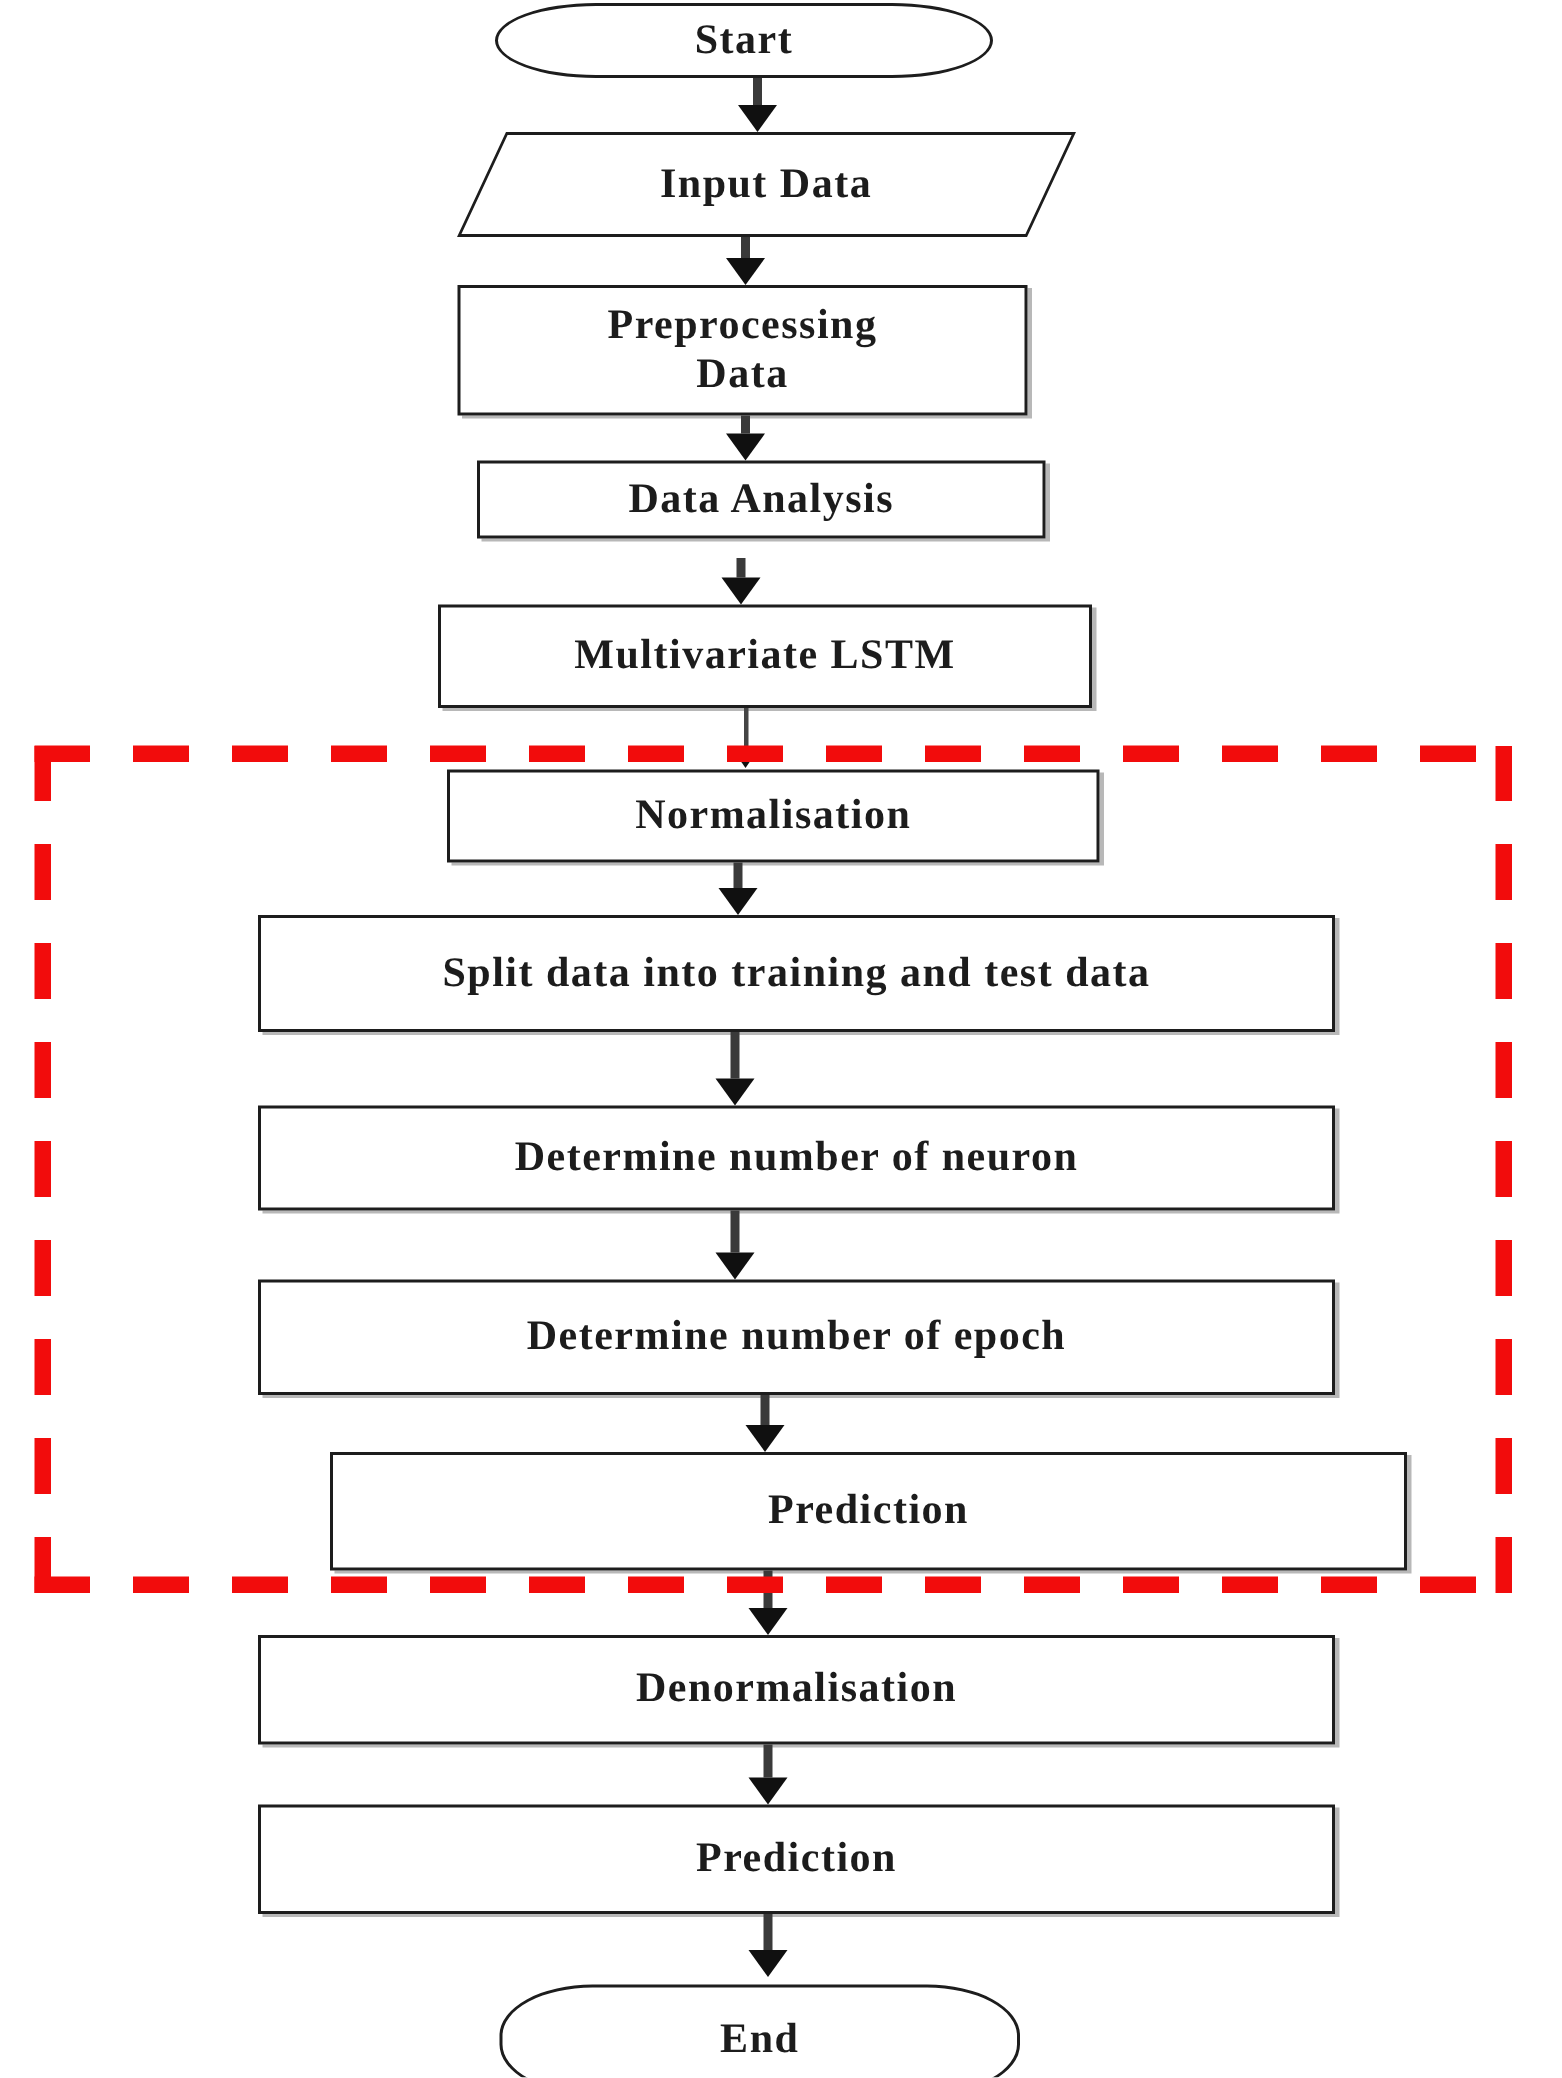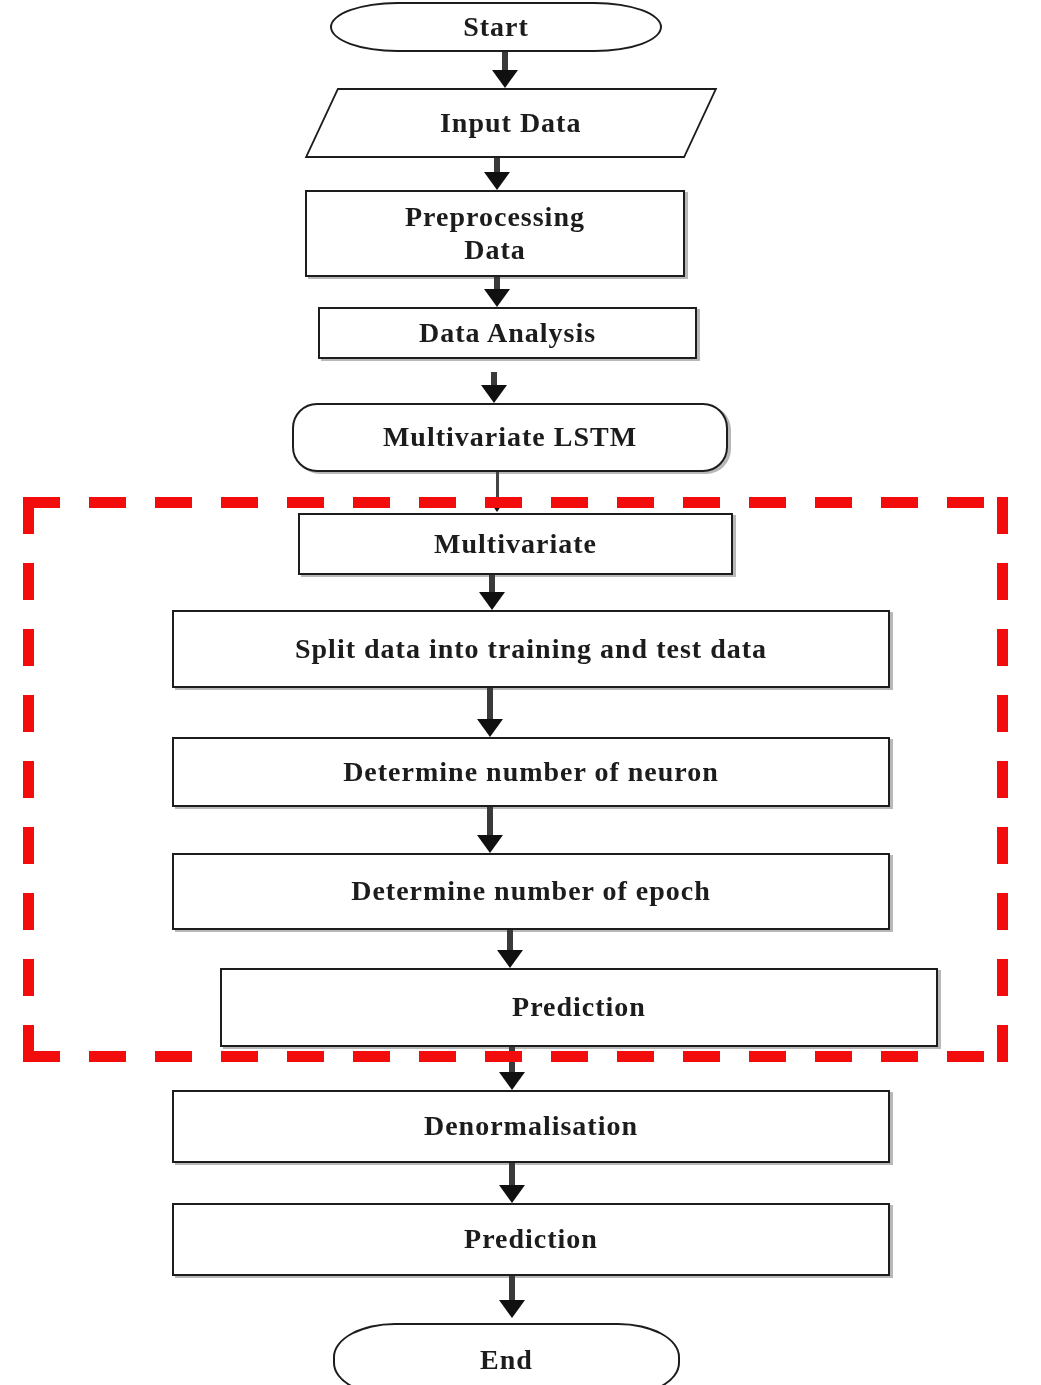--- a/index.html
+++ b/index.html
@@ -102,26 +102,26 @@
 
   <div class="node process" style="left:305px; top:190px; width:380px; height:87px;text-align:center;">
     <span class="node-label">Preprocessing
 Data</span>
   </div>
 
   <div class="node process" style="left:318px; top:307px; width:379px; height:52px;">
     <span class="node-label">Data Analysis</span>
   </div>
 
-  <div class="node process" style="left:292px; top:403px; width:436px; height:69px;border-radius:25px;">
+  <div class="node process" style="left:292px; top:403px; width:436px; height:69px;">
     <span class="node-label">Multivariate LSTM</span>
   </div>
 
   <div class="node process" style="left:298px; top:513px; width:435px; height:62px;">
-    <span class="node-label">Multivariate</span>
+    <span class="node-label">Normalisation</span>
   </div>
 
   <div class="node process" style="left:172px; top:737px; width:718px; height:70px;">
     <span class="node-label">Determine number of neuron</span>
   </div>
 
   <div class="node process" style="left:172px; top:610px; width:718px; height:78px;">
     <span class="node-label">Split data into training and test data</span>
   </div>
 

